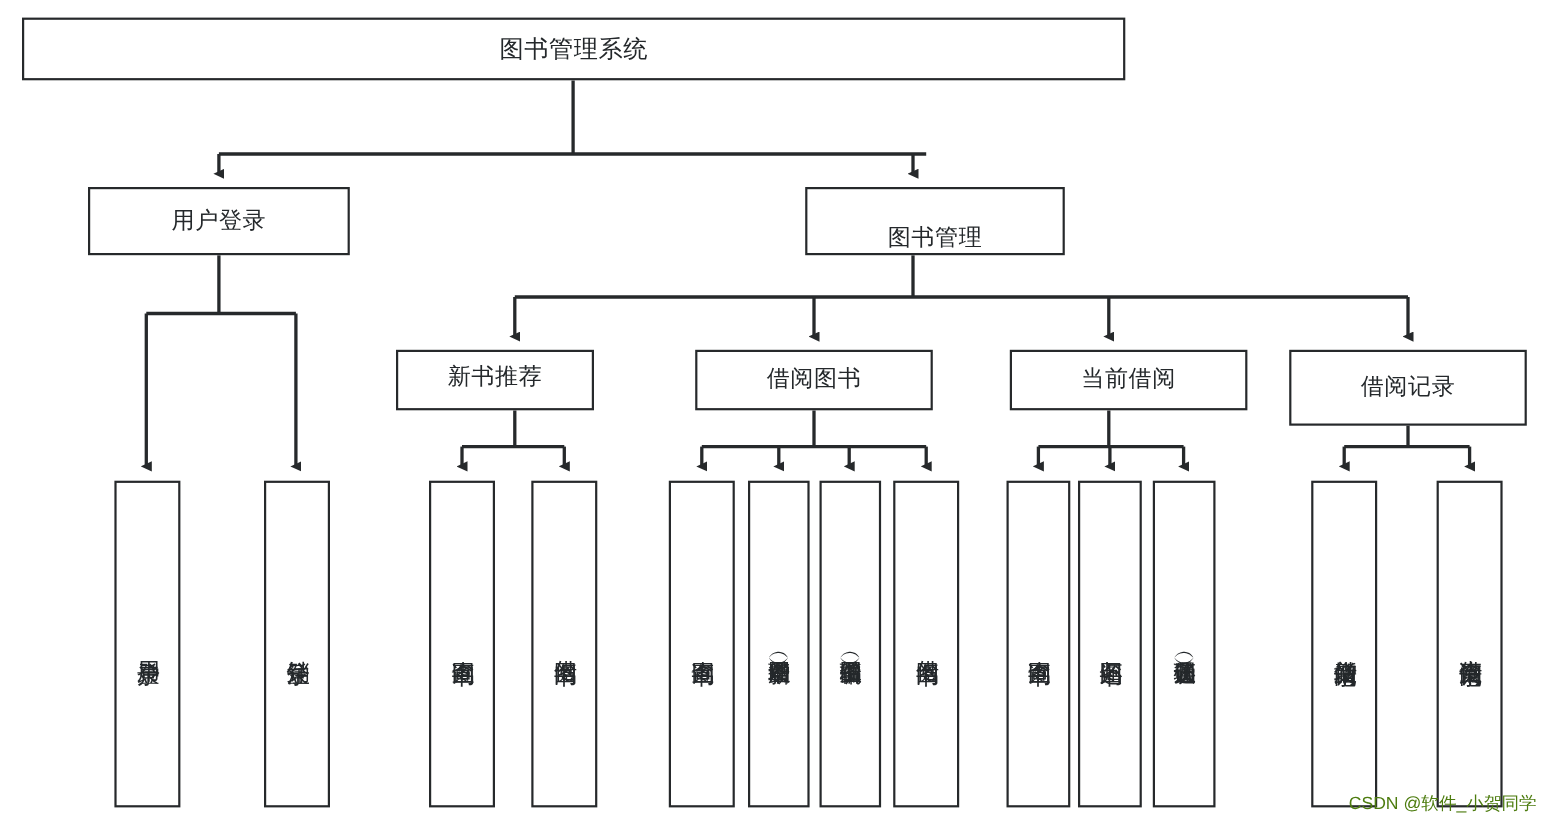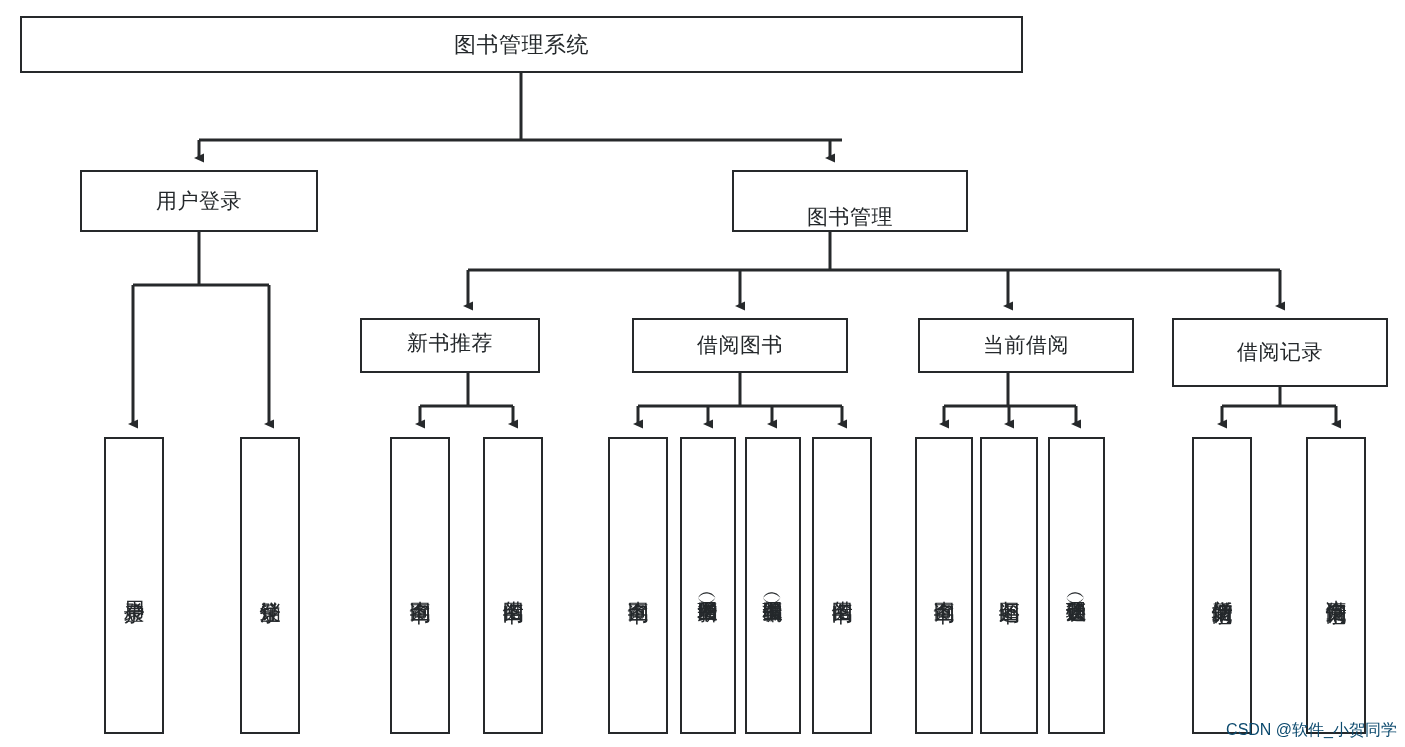--- a/index.html
+++ b/index.html
@@ -67,21 +67,21 @@
   .v-node.tight .label {
     font-size: 20px;
     letter-spacing: 0px;
     line-height: 1.0;
   }
   .watermark {
     position: absolute;
     right: 8px;
     bottom: 6px;
     font-size: 16px;
-    color: #0c4a6e;
+    color: #4d7c0f;
     z-index: 5;
     white-space: nowrap;
     font-family: "Liberation Sans", "DejaVu Sans", sans-serif;
   }
 </style>
 </head>
 <body>
 
 <div id="canvas">
 

